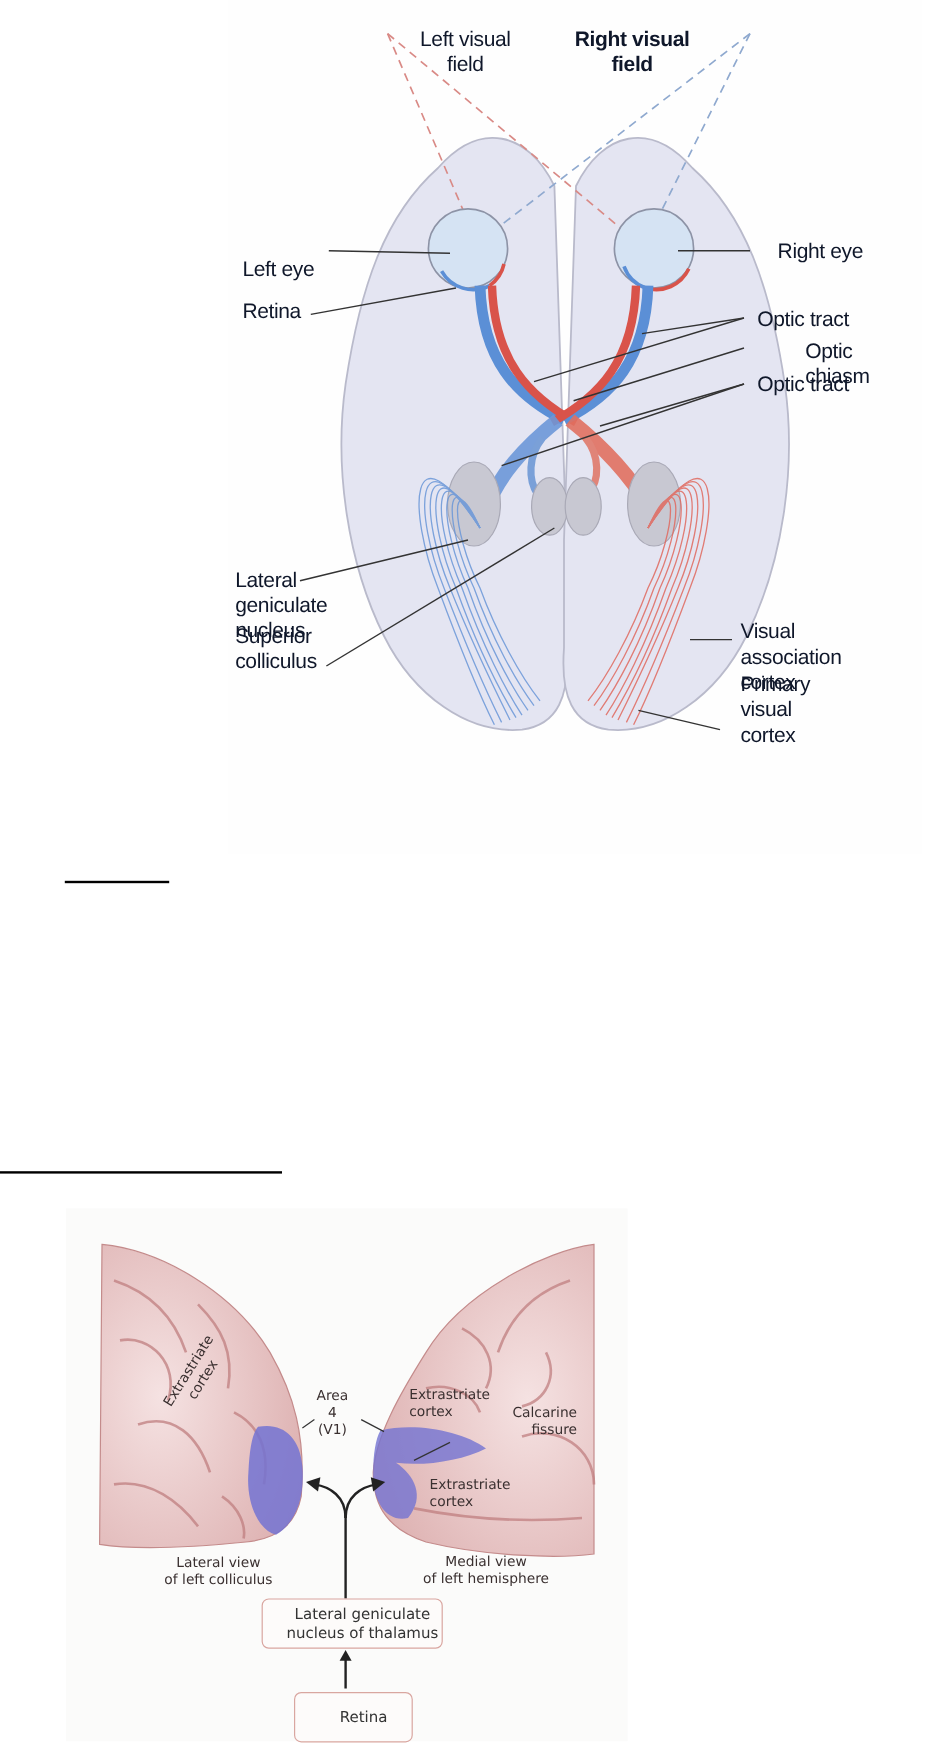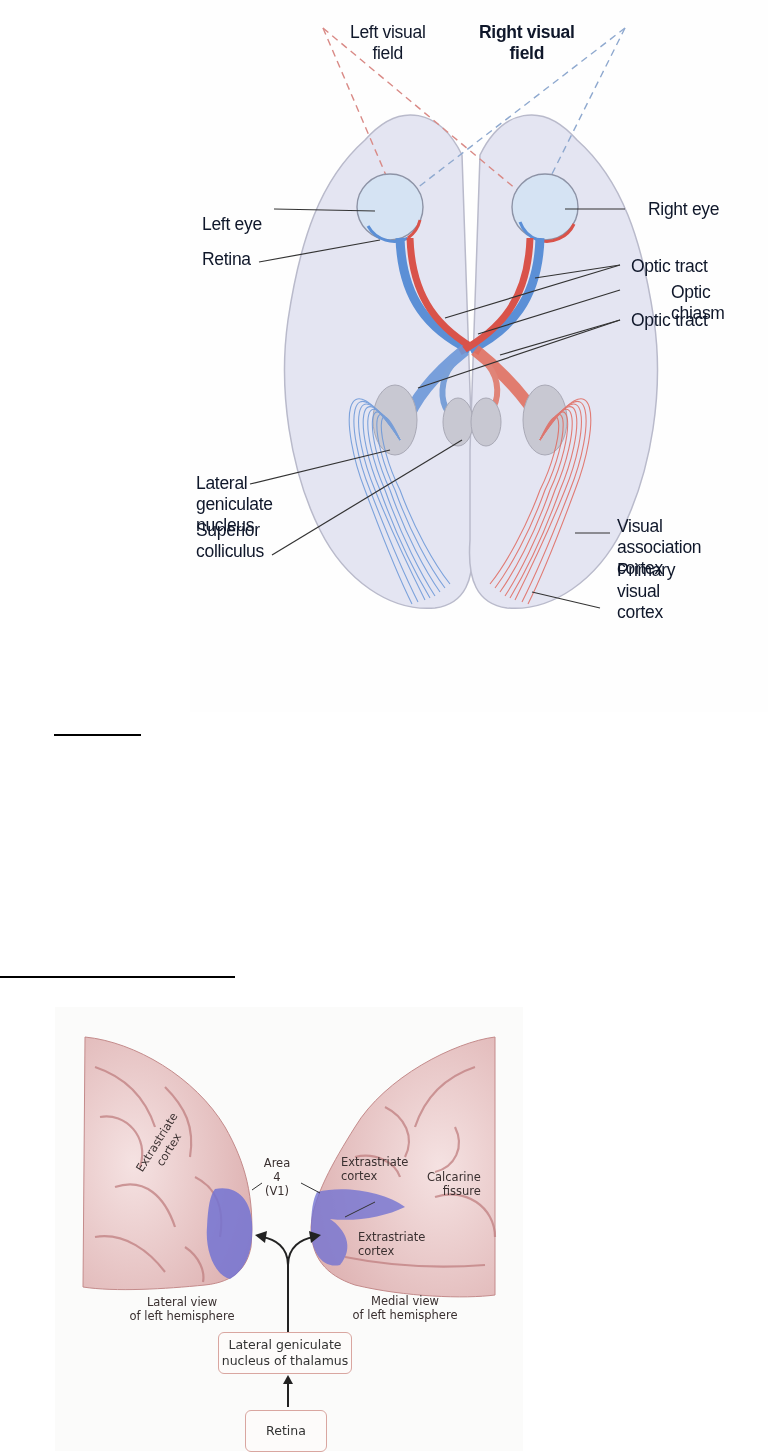--- a/index.html
+++ b/index.html
@@ -11,21 +11,21 @@
   .lbl1 { position: absolute; font-family: "Liberation Sans", sans-serif; font-size: 17.5px;
           line-height: 21px; color: #0f172a; letter-spacing: -0.3px; white-space: pre-line; }
   .center { text-align: center; }
   #rule1 { left: 54px; top: 734px; width: 87px; height: 2px; background: #000; }
   #rule2 { left: 0px; top: 976px; width: 235px; height: 2px; background: #000; }
   #fig2 { left: 55px; top: 1007px; width: 468px; height: 444px; background: #fbfbfa; }
   .lbl2 { position: absolute; font-family: "DejaVu Sans", sans-serif; font-size: 11.5px;
           line-height: 14px; color: #3a3030; white-space: pre-line; }
   .box2 { position: absolute; border: 1.5px solid #d9a6a0; border-radius: 6px; background: #fdfbfa;
           font-family: "DejaVu Sans", sans-serif; font-size: 12.5px; line-height: 16px; color: #333;
-          text-align: center; white-space: pre-line; display: flex; align-items: center; justify-content: center; }
+          text-align: center; white-space: pre-line; display: flex; align-items: center; justify-content: center; padding-left: 17px; }
 </style>
 </head>
 <body>
 
 <div id="fig1" class="abs">
   <svg width="578" height="712" viewBox="0 0 578 712">
 
     <path d="M272 155 C250 110 210 100 175 140 C130 180 110 240 98 320 C88 390 100 470 130 530 C155 580 200 612 245 608 C275 604 285 580 282 540 L282 450 Z" fill="#e4e5f2" stroke="#b9bacb" stroke-width="1.5"></path>
     <path d="M290 155 C312 110 352 100 387 140 C432 180 452 240 464 320 C474 390 462 470 432 530 C407 580 362 612 317 608 C287 604 277 580 280 540 L280 450 Z" fill="#e4e5f2" stroke="#b9bacb" stroke-width="1.5"></path>
 
@@ -183,20 +183,20 @@
   <div class="lbl2 center" style="left:207px; top:149px; width:30px;">Area
 4
 (V1)</div>
   <div class="lbl2" style="left:286px; top:148px;">Extrastriate
 cortex</div>
   <div class="lbl2" style="left:372px; top:163px;text-align:right;">Calcarine
 fissure</div>
   <div class="lbl2" style="left:303px; top:223px;">Extrastriate
 cortex</div>
   <div class="lbl2 center" style="left:67px; top:288px; width:120px;">Lateral view
-of left hemisphere</div>
+of left colliculus</div>
   <div class="lbl2 center" style="left:290px; top:287px; width:120px;">Medial view
 of left hemisphere</div>
 
   <div class="box2" style="left:163px; top:325px; width:132px; height:40px;">Lateral geniculate
 nucleus of thalamus</div>
   <div class="box2" style="left:190px; top:403px; width:80px; height:40px;">Retina</div>
 </div>
 
 </body></html>

